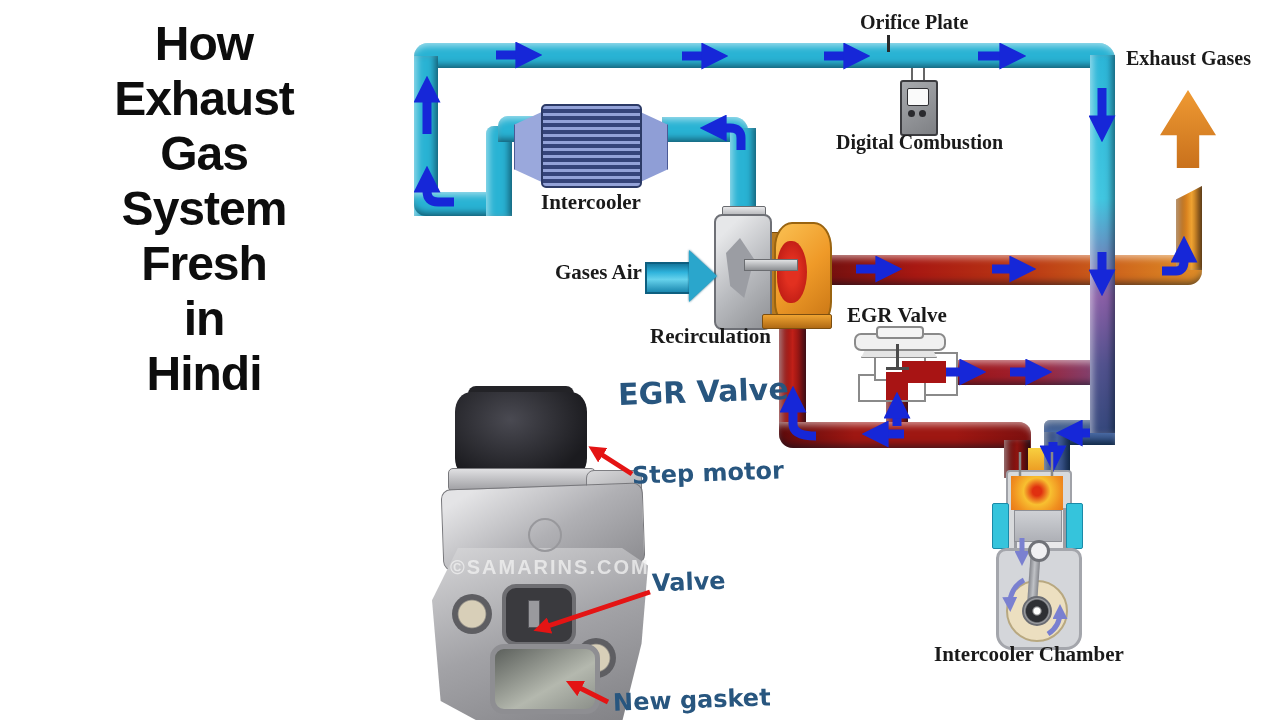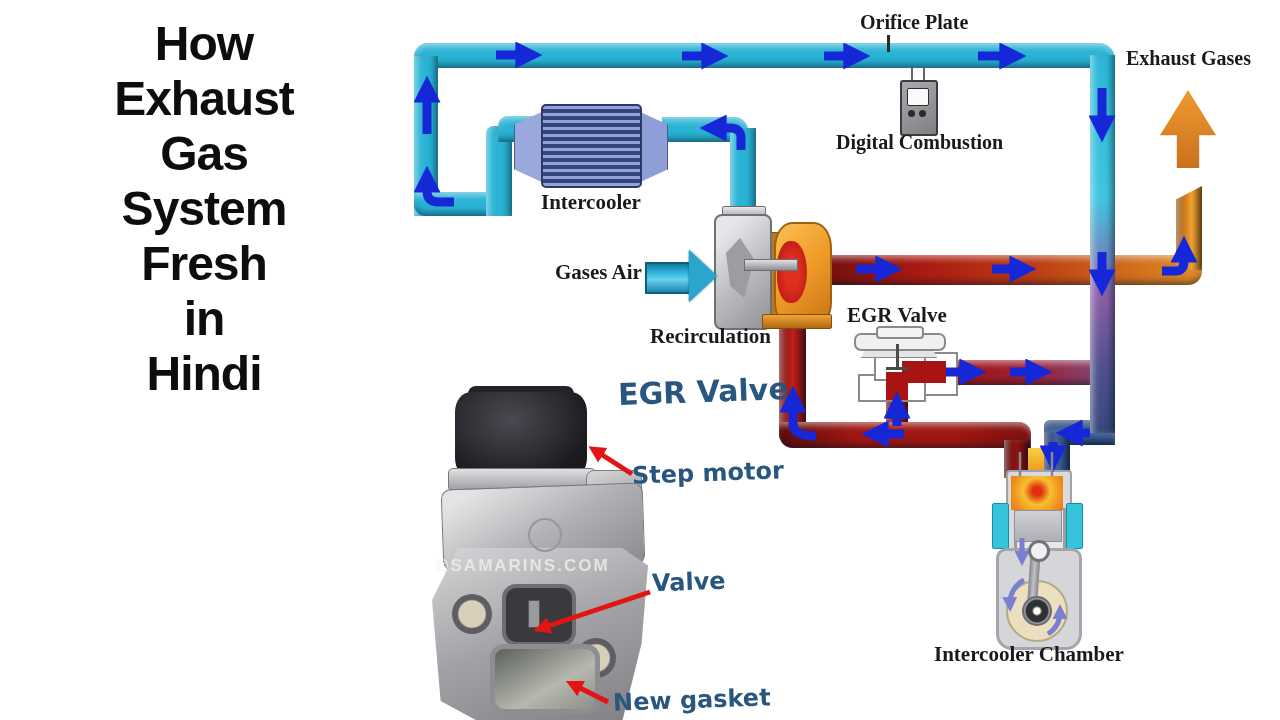--- a/index.html
+++ b/index.html
@@ -126,21 +126,21 @@
      clip-path:polygon(12% 0,88% 0,100% 10%,97% 55%,88% 100%,22% 100%,4% 88%,0 30%);
      background:linear-gradient(160deg,#d6d6d8,#a2a2a6 50%,#808084);}
   .boss{left:528px;top:518px;width:30px;height:30px;border-radius:50%;border:2px solid #98989c;z-index:4;}
   .bolt{width:40px;height:40px;border-radius:50%;z-index:4;
      background:radial-gradient(#d8cfb8 0 46%,#5e5e62 52% 74%,#8e8e92 80%);}
   .port-upper{left:502px;top:584px;width:66px;height:54px;border-radius:14px;border:4px solid #6e6e72;
      background:#3a3a3e;z-index:4;}
   .port-stem{position:absolute;left:22px;top:12px;width:10px;height:26px;background:#9a9a9e;border:1px solid #55555a;}
   .port-lower{left:490px;top:644px;width:100px;height:60px;border-radius:14px;border:5px solid #8e8e92;
      background:linear-gradient(150deg,#5c605c,#b4b8ae 60%,#8c908a);z-index:4;}
-  .watermark{position:absolute;left:436px;top:556px;z-index:5;font-weight:bold;font-size:17px;
+  .watermark{position:absolute;left:450px;top:556px;z-index:5;font-weight:bold;font-size:20px;
      letter-spacing:2px;color:rgba(240,240,240,0.78);}
   
   .dlabel{position:absolute;z-index:6;font-family:"Liberation Serif",serif;font-weight:700;
      font-size:20px;color:#1a1a1a;white-space:nowrap;}
   .blabel{position:absolute;z-index:6;font-family:"DejaVu Sans",sans-serif;font-weight:bold;
      color:#28567f;white-space:nowrap;transform:rotate(-2deg);}
   .svg-overlay{position:absolute;left:0;top:0;z-index:5;pointer-events:none;}
 </style>
 </head>
 <body>

